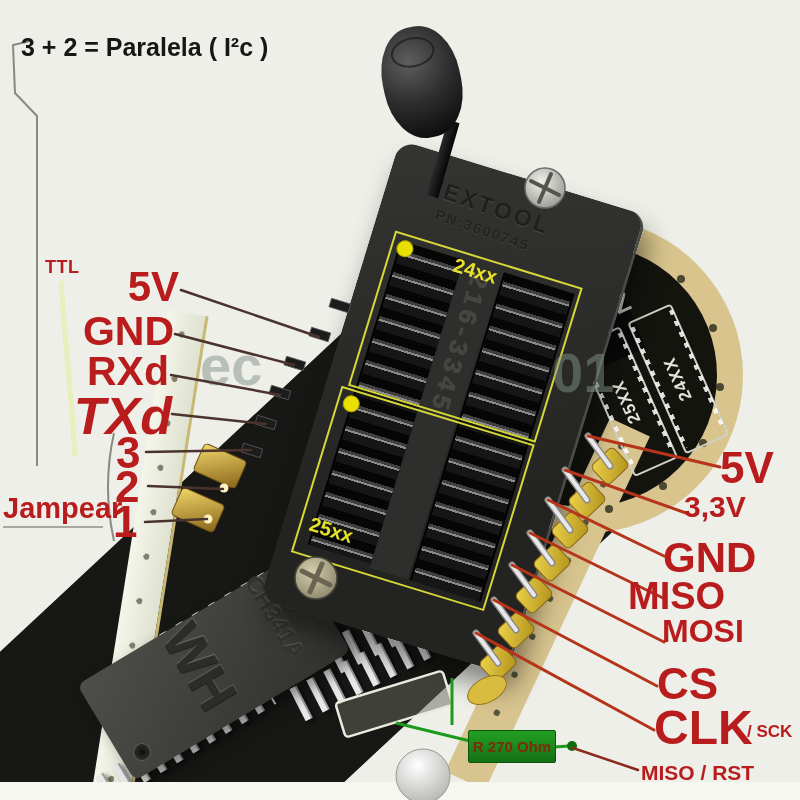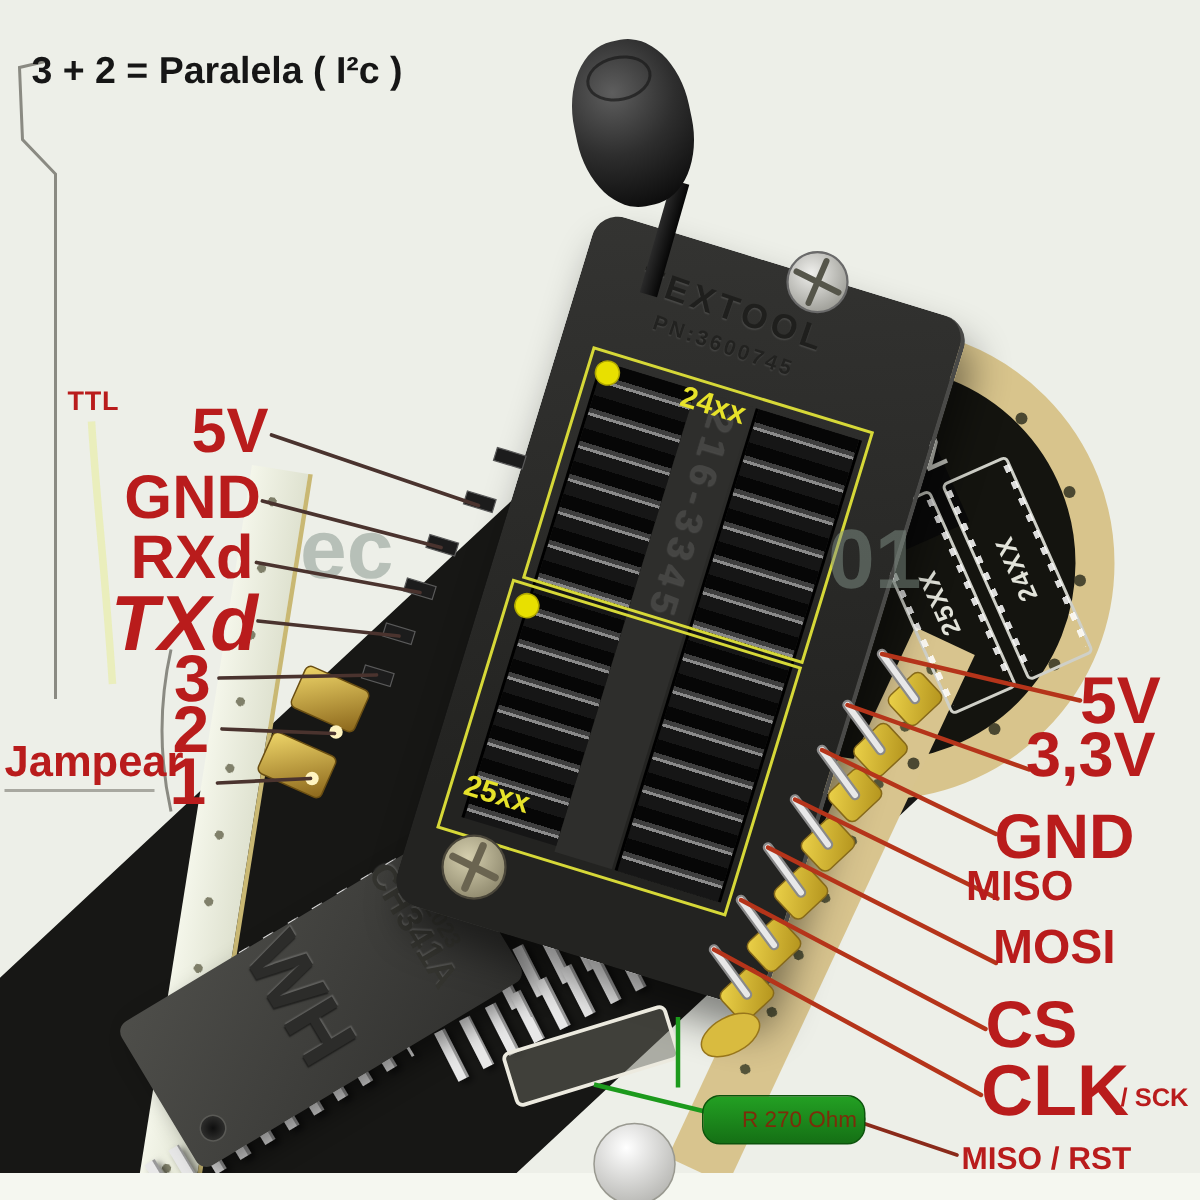--- a/index.html
+++ b/index.html
@@ -85,23 +85,23 @@
   .wm{z-index:5;font-size:56px;font-weight:bold;color:rgba(130,145,135,.5);}
   
   #svg-under{left:0;top:0;z-index:2;}
   #svg-over{left:0;top:0;z-index:6;}
   
   .lbl{z-index:7;color:#b91c1c;font-weight:bold;line-height:1.0;white-space:nowrap;}
   .rt{text-align:right;}
   #legend{left:21px;top:33px;font-size:25px;line-height:28px;z-index:7;font-weight:bold;color:#161616;}
   #jampear{left:3px;top:494px;width:100px;font-size:29px;border-bottom:2px solid #a8a8a0;padding-bottom:3px;}
   #greenbox{left:468px;top:730px;width:86px;height:31px;z-index:7;
-        background:linear-gradient(#23a023,#157015);border:1px solid #0c540c;border-radius:12px;
+        background:linear-gradient(#23a023,#157015);border:1px solid #0c540c;border-radius:2px;
         display:flex;align-items:center;justify-content:center;
-        color:#7c2c0a;font-size:15px;font-weight:normal;padding-left:21px;}
+        color:#7c2c0a;font-size:15px;font-weight:bold;}
   #photo-bottom{left:0;top:782px;width:800px;height:18px;background:#f5f7f0;z-index:4;}
 </style>
 </head>
 <body>
 
 <div class="abs" id="board-bar"></div>
 <div class="abs" id="board-disc"></div>
 <div class="abs" id="edge-strip-left"></div>
 <div class="abs" id="edge-strip-right"></div>
 
@@ -301,23 +301,23 @@
 <div class="abs lbl rt" style="left:44px;top:311px;width:130px;font-size:41px;">GND</div>
 <div class="abs lbl rt" style="left:39px;top:351px;width:130px;font-size:41px;">RXd</div>
 <div class="abs lbl rt" style="left:42px;top:390px;width:130px;font-size:52px;font-style:italic;">TXd</div>
 
 <div class="abs lbl" style="left:116px;top:431px;font-size:44px;">3</div>
 <div class="abs lbl" style="left:115px;top:465px;font-size:44px;">2</div>
 <div class="abs lbl" style="left:113px;top:500px;font-size:44px;">1</div>
 <div class="abs lbl" id="jampear">Jampear</div>
 
 <div class="abs lbl" style="left:720px;top:446px;font-size:44px;">5V</div>
-<div class="abs lbl" style="left:684px;top:482px;font-size:42px;">3,3V</div>
+<div class="abs lbl" style="left:684px;top:492px;font-size:30px;">3,3V</div>
 <div class="abs lbl" style="left:663px;top:537px;font-size:42px;">GND</div>
-<div class="abs lbl" style="left:644px;top:577px;font-size:28px;">MISO</div>
+<div class="abs lbl" style="left:628px;top:577px;font-size:38px;">MISO</div>
 <div class="abs lbl" style="left:662px;top:615px;font-size:32px;">MOSI</div>
 <div class="abs lbl" style="left:657px;top:662px;font-size:44px;">CS</div>
 <div class="abs lbl" style="left:654px;top:704px;font-size:48px;">CLK</div>
 <div class="abs lbl" style="left:747px;top:723px;font-size:17px;">/ SCK</div>
 <div class="abs lbl" style="left:641px;top:762px;font-size:21px;">MISO / RST</div>
 
 <div class="abs" id="greenbox">R 270 Ohm</div>
 <div class="abs" id="photo-bottom"></div>
 
 </body></html>

